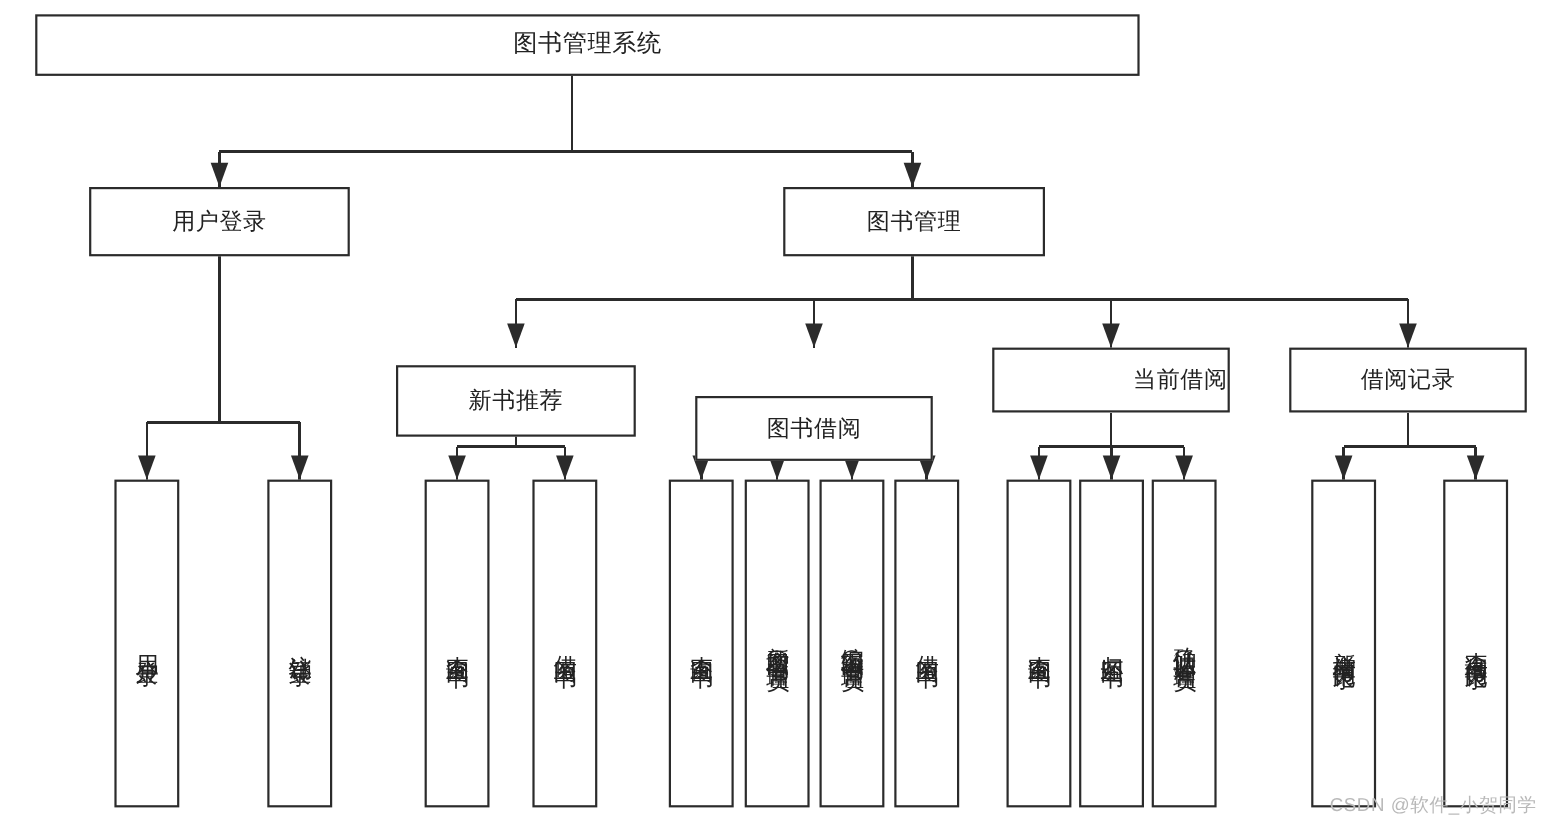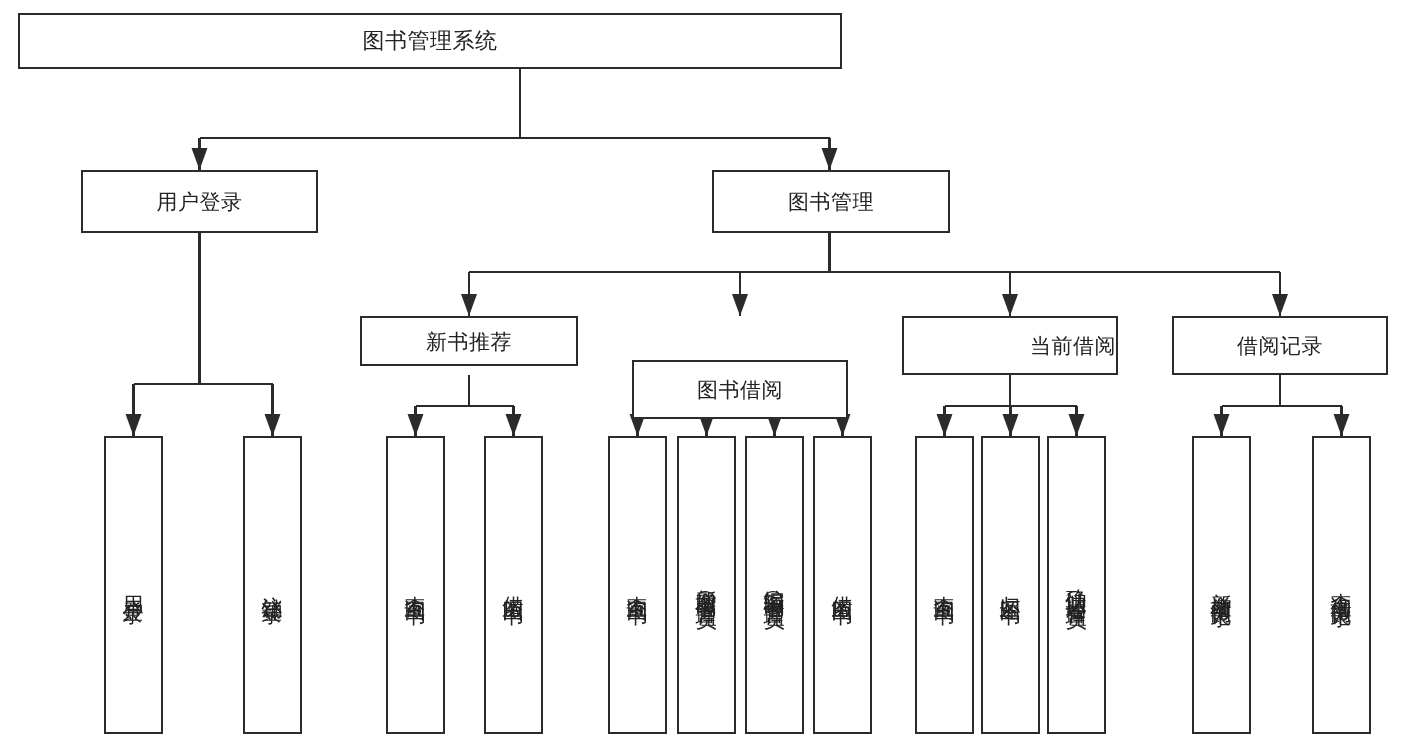--- a/index.html
+++ b/index.html
@@ -120,30 +120,30 @@
       <line x1="1076.5" y1="406" x2="1076.5" y2="436" stroke="#2b2b2b" stroke-width="2.4" shape-rendering="crispEdges"></line>
       <path d="M 1068.5 414 L 1084.5 414 L 1076.5 436 Z" fill="#2b2b2b"></path>
       <line x1="1280" y1="375" x2="1280" y2="406" stroke="#2b2b2b" stroke-width="2.4" shape-rendering="crispEdges"></line>
       <line x1="1221.5" y1="406" x2="1341.5" y2="406" stroke="#2b2b2b" stroke-width="2.4" shape-rendering="crispEdges"></line>
       <line x1="1221.5" y1="406" x2="1221.5" y2="436" stroke="#2b2b2b" stroke-width="2.4" shape-rendering="crispEdges"></line>
       <path d="M 1213.5 414 L 1229.5 414 L 1221.5 436 Z" fill="#2b2b2b"></path>
       <line x1="1341.5" y1="406" x2="1341.5" y2="436" stroke="#2b2b2b" stroke-width="2.4" shape-rendering="crispEdges"></line>
       <path d="M 1333.5 414 L 1349.5 414 L 1341.5 436 Z" fill="#2b2b2b"></path>
     </svg>
   <div id="nodes-layer">
-      <div class="node horizontal root" style="left: 18px; top: 13px; width: 824px; height: 56px;">
+      <div class="node horizontal root" style="left: 32px; top: 13px; width: 1004px; height: 56px; font-family: Liberation Mono, monospace;">
         <span class="node-label">图书管理系统</span>
       </div>
       <div class="node horizontal" style="left: 81px; top: 170px; width: 237px; height: 63px;">
         <span class="node-label">用户登录</span>
       </div>
       <div class="node horizontal" style="left: 712px; top: 170px; width: 238px; height: 63px;">
         <span class="node-label">图书管理</span>
       </div>
-      <div class="node horizontal" style="left: 360px; top: 316px; width: 218px; height: 50px;">
+      <div class="node horizontal" style="left: 360px; top: 332px; width: 218px; height: 65px;">
         <span class="node-label">新书推荐</span>
       </div>
       <div class="node horizontal" style="left: 632px; top: 316px; width: 216px; height: 59px; margin-top: 44px;">
         <span class="node-label">图书借阅</span>
       </div>
       <div class="node horizontal" style="left: 902px; top: 316px; width: 216px; height: 59px; justify-content: flex-end;">
         <span class="node-label">当前借阅</span>
       </div>
       <div class="node horizontal" style="left: 1172px; top: 316px; width: 216px; height: 59px;">
         <span class="node-label">借阅记录</span>
@@ -181,13 +181,14 @@
       <div class="node vertical" style="left: 1047px; top: 436px; width: 59px; height: 298px;">
         <span class="node-label">确认归还（管理员）</span>
       </div>
       <div class="node vertical" style="left: 1192px; top: 436px; width: 59px; height: 298px;">
         <span class="node-label">新增借阅记录</span>
       </div>
       <div class="node vertical" style="left: 1312px; top: 436px; width: 59px; height: 298px;">
         <span class="node-label">查询借阅记录</span>
       </div>
     </div>
+  <div id="watermark">CSDN @软件_小贺同学</div>
 </div>
 
 </body></html>

